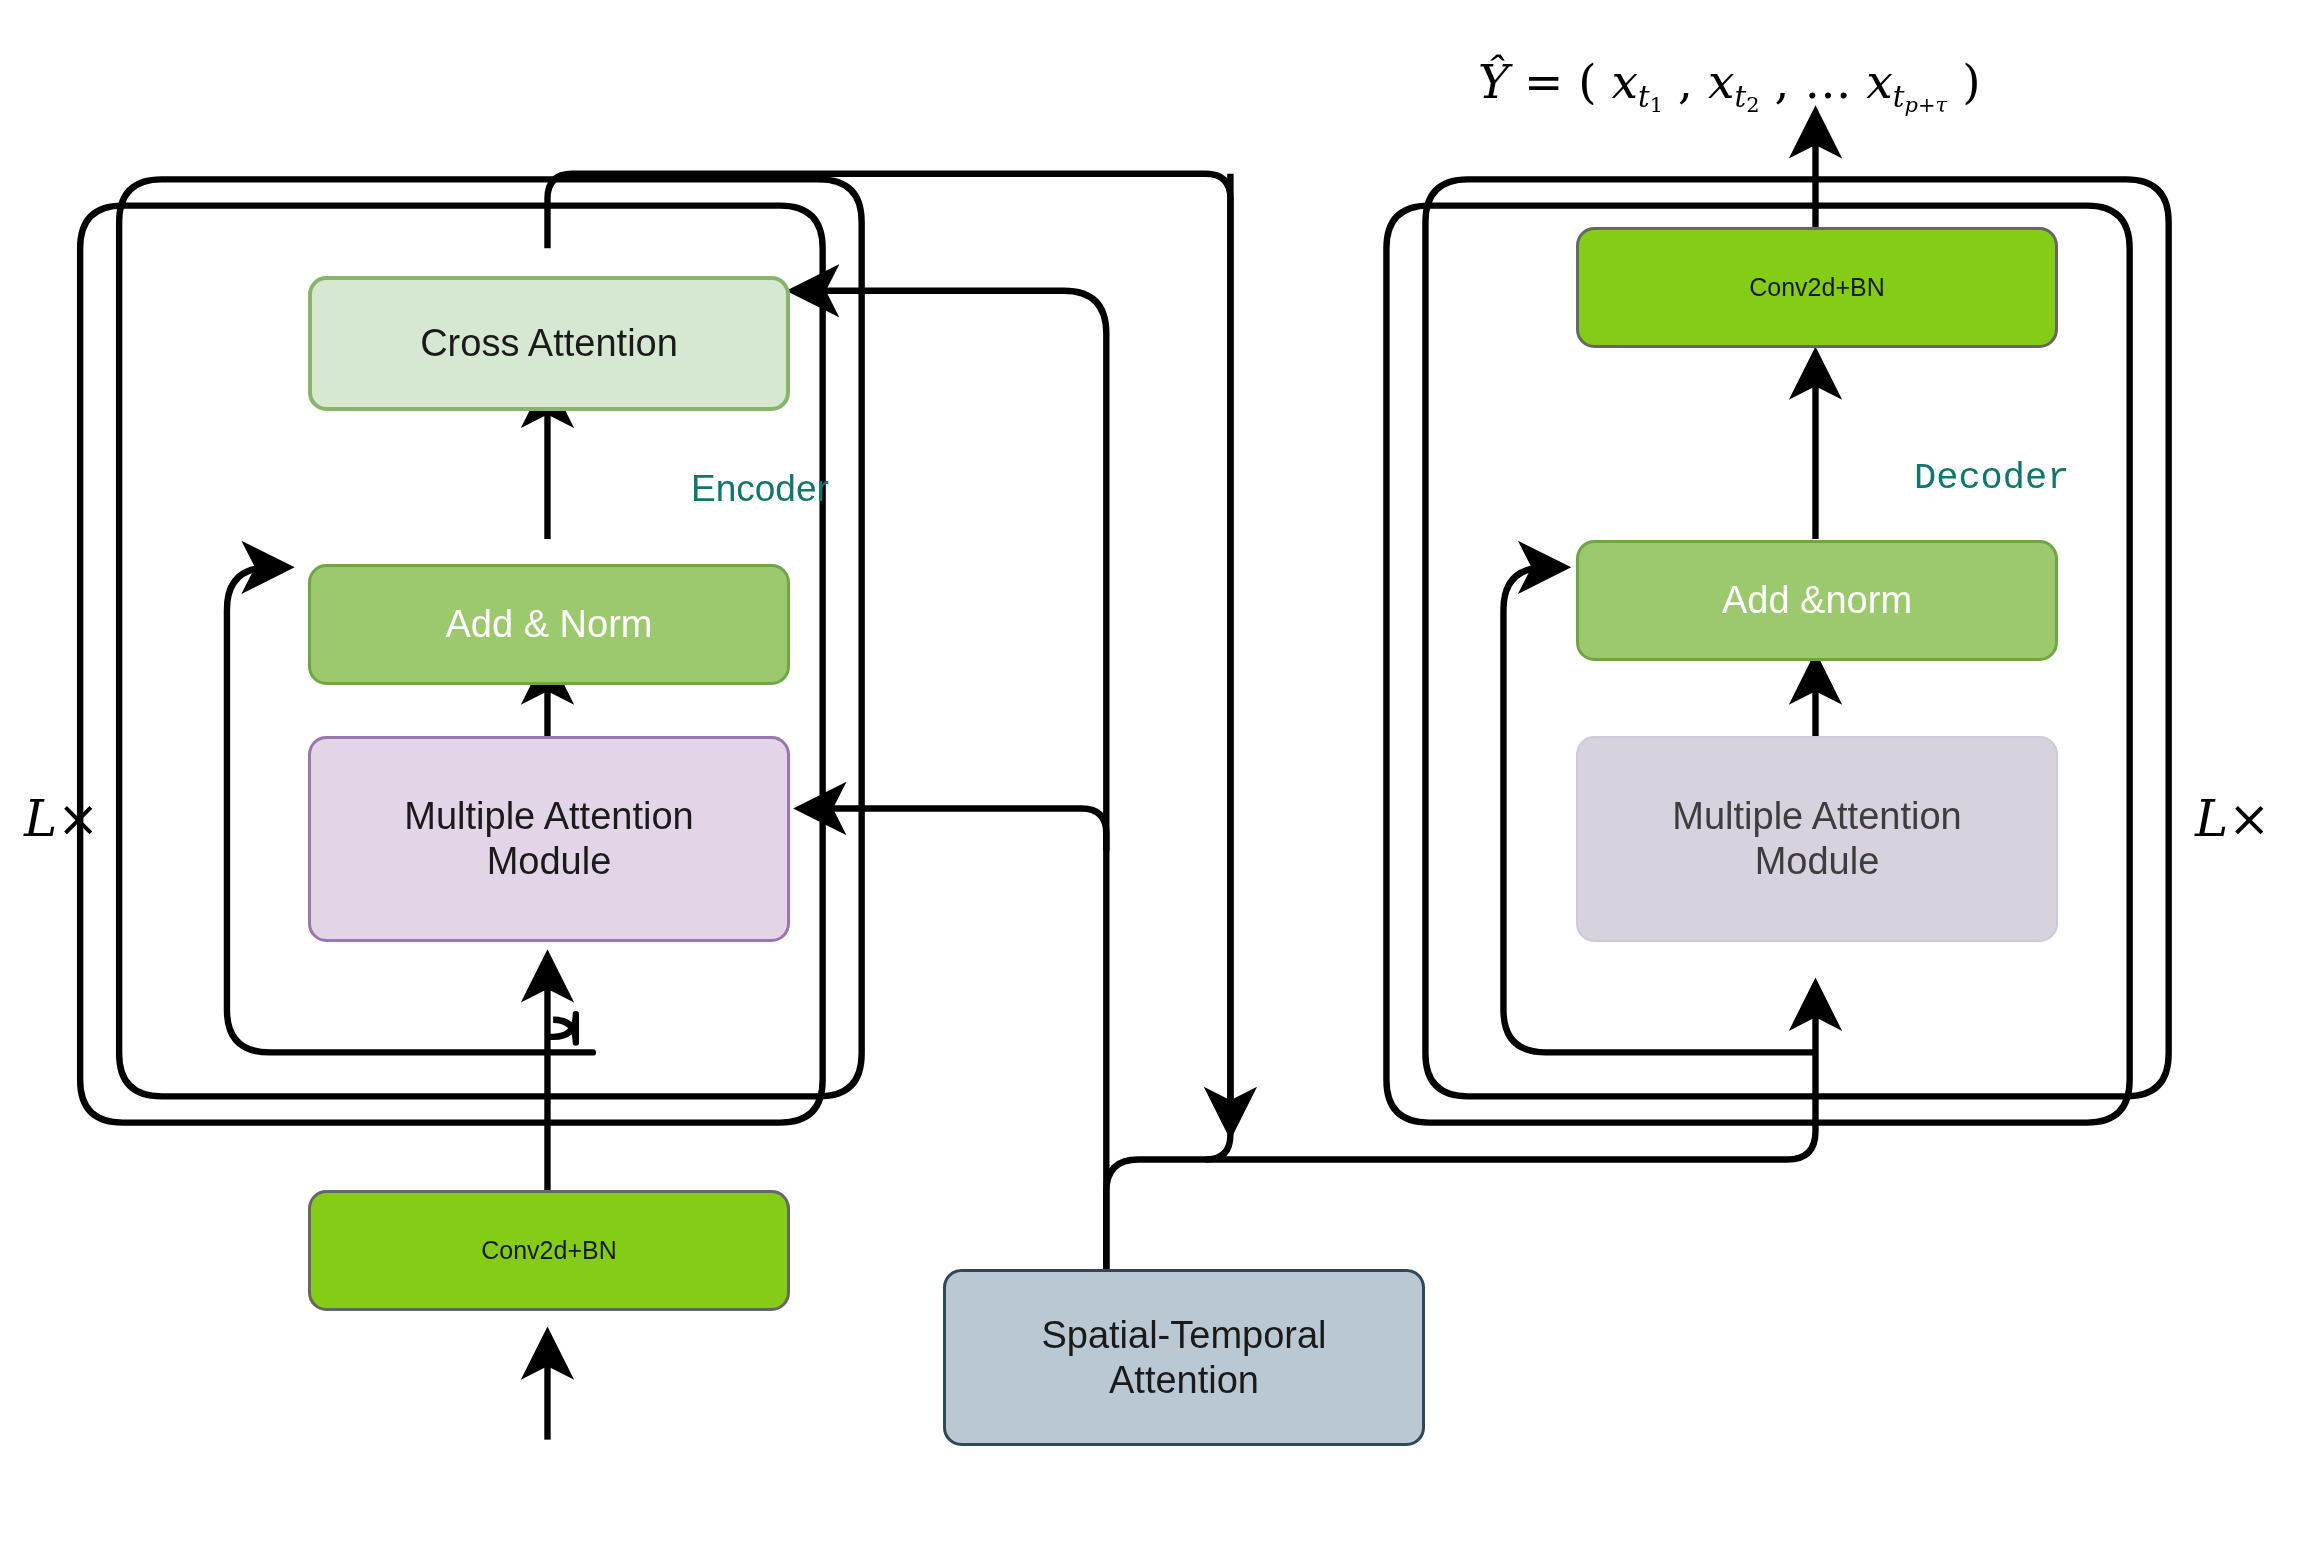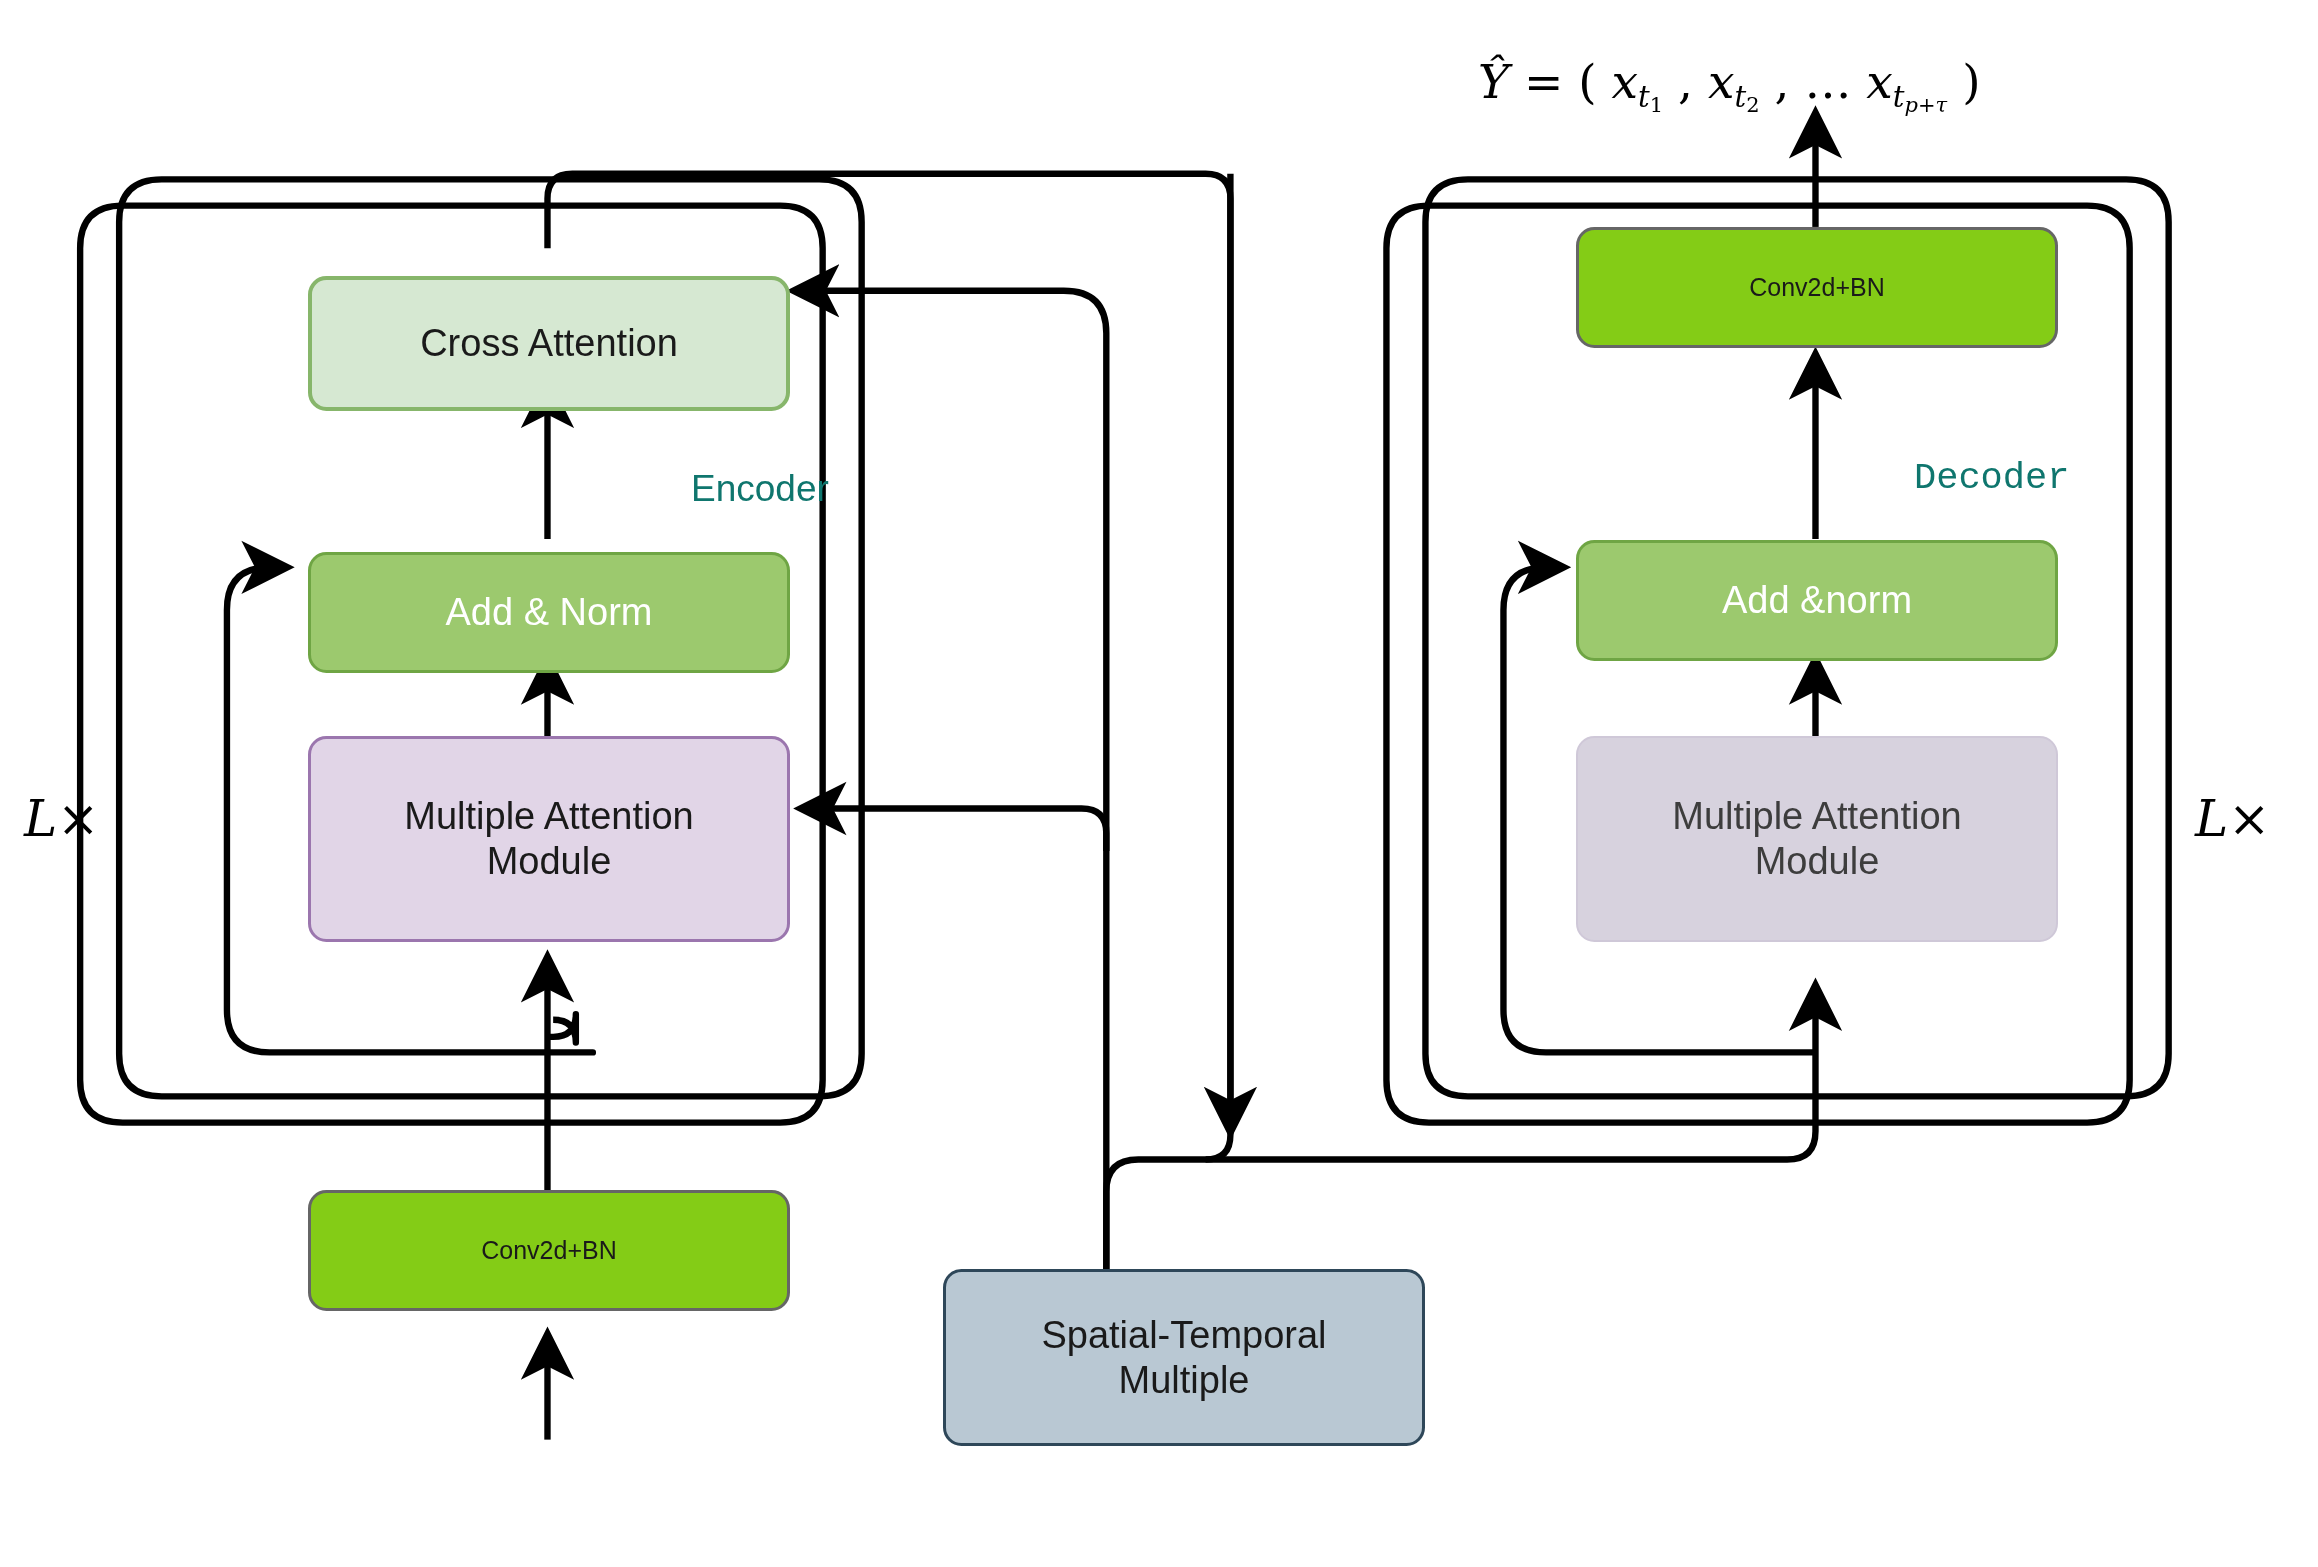--- a/index.html
+++ b/index.html
@@ -118,21 +118,21 @@
 
       <path d="M 2560,320 L 2560,160" marker-end="url(#ah)"></path>
 
     </g>
   </svg>
 
   <div class="node n-cross" style="left:308px;top:248px;width:482px;height:135px;">
     <span>Cross Attention</span>
   </div>
 
-  <div class="node n-addnorm" style="left:308px;top:552px;width:482px;height:121px;">
+  <div class="node n-addnorm" style="left:308px;top:564px;width:482px;height:121px;">
     <span>Add &amp; Norm</span>
   </div>
 
   <div class="node n-mam-enc" style="left:308px;top:736px;width:482px;height:206px;">
     <span>Multiple Attention
 Module</span>
   </div>
 
   <div class="node n-conv" style="left:308px;top:1190px;width:482px;height:121px;">
     <span>Conv2d+BN</span>
@@ -146,21 +146,21 @@
     <span>Add &amp;norm</span>
   </div>
 
   <div class="node n-mam-dec" style="left:1576px;top:736px;width:482px;height:206px;">
     <span>Multiple Attention
 Module</span>
   </div>
 
   <div class="node n-ste" style="left:943px;top:1269px;width:482px;height:177px;">
     <span>Spatial-Temporal
-Multiple</span>
+Attention</span>
   </div>
 
   <div class="grouplabel" style="left:691px;top:468px;">Encoder</div>
   <div class="grouplabel" style="left:1914px;top:457px;font-family:Liberation Mono, monospace;">Decoder</div>
 
   <div class="mathlabel lmult" style="left:24px;top:746px;"><span class="it">L</span>×</div>
   <div class="mathlabel lmult" style="left:2195px;top:746px;"><span class="it">L</span>×</div>
 
 
   <div class="mathlabel formula" style="left:1478px;top:10px;">

